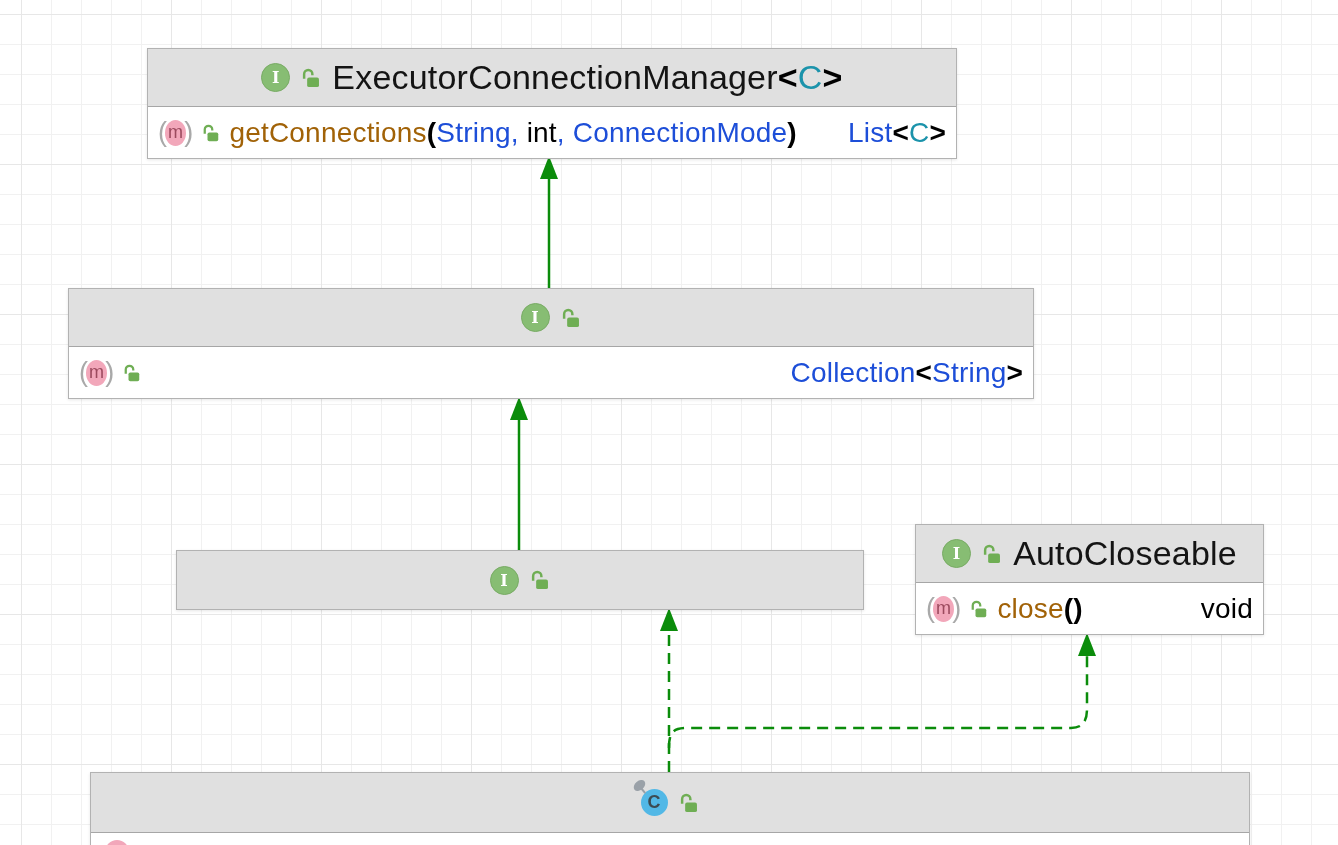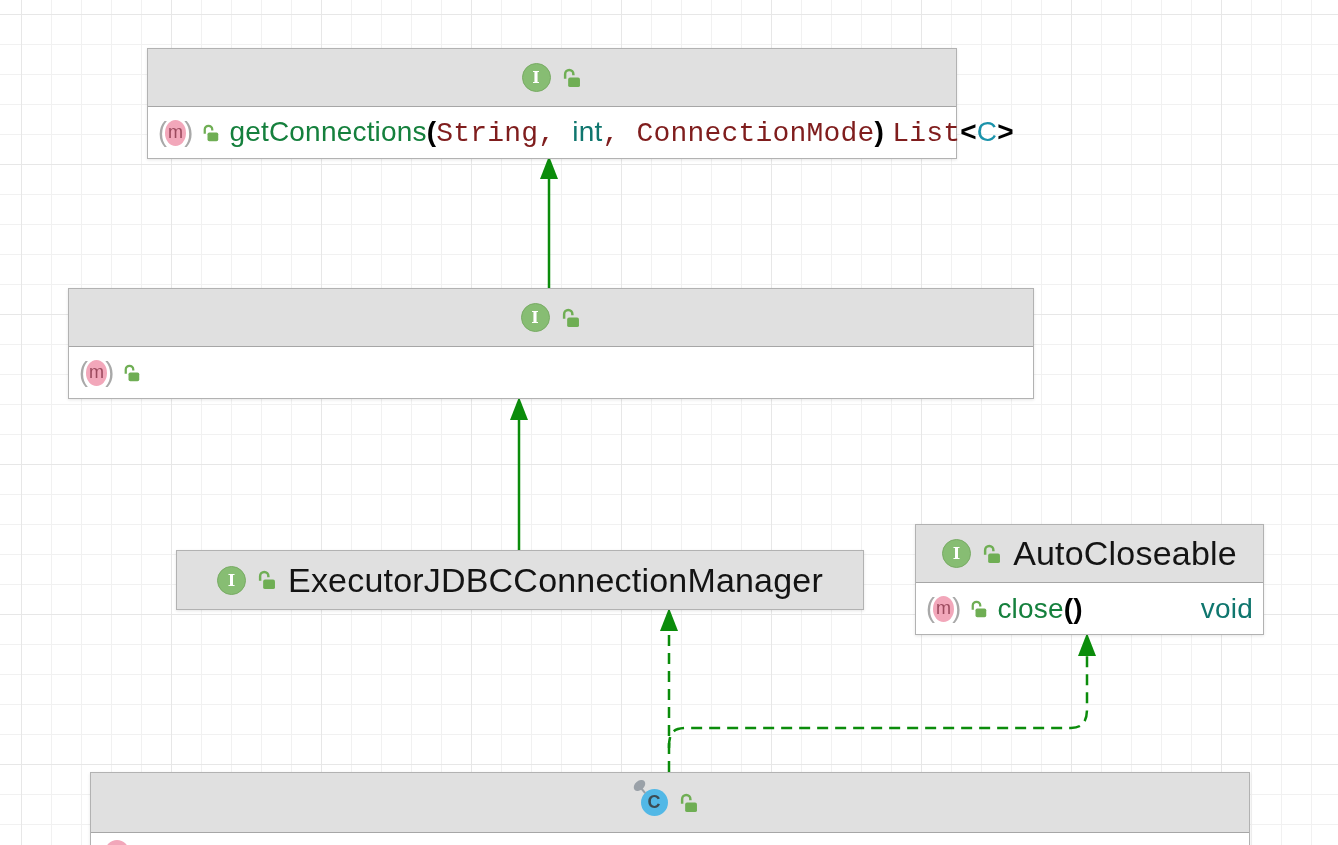--- a/index.html
+++ b/index.html
@@ -34,25 +34,25 @@
     font-size:34px;letter-spacing:.2px;color:#141414;white-space:nowrap;
     border-bottom:1px solid #a6a6a6;
   }
   .hdr.no-div{border-bottom:none;height:100%;}
   .row{
     display:flex;align-items:center;height:51px;padding:0 10px;gap:8px;
     font-size:28px;letter-spacing:.2px;color:#23252e;white-space:nowrap;
     background:#fff;
   }
   .row.partial{height:13px;overflow:hidden;align-items:flex-start;padding-top:7px;}
-  .mname{color:#15803d;margin-top:44px;}
+  .mname{color:#a16207;margin-top:44px;}
   .tp{color:#1b93ab;}
   .b{font-weight:700;color:#000;}
-  .kw{color:#0f766e;}
-  .plain{color:#7f1d1d;font-family:Liberation Mono, monospace;}
+  .kw{color:#000000;}
+  .plain{color:#1d4ed8;}
   .ret{margin-left:auto;}
 
   .ball{
     width:27px;height:27px;border-radius:50%;flex:0 0 auto;
     display:flex;align-items:center;justify-content:center;
     font-family:"DejaVu Serif",serif;font-weight:700;font-size:16px;
   }
   .ball.iface{background:#87bd73;color:#ffffff;border:1px solid #78ab64;}
   .ball.cls{background:#52b8e6;color:#3c4b52;position:relative;font-family:"Liberation Sans",sans-serif;font-size:18px;}
   .pin{
@@ -94,20 +94,21 @@
 
   <div class="node" style="left:147px;top:48px;width:808px;">
     <div class="hdr">
       <span class="ball iface">
           <span>I</span>
         </span>
       <svg class="lock" width="22" height="22" viewBox="0 0 16 16">
         <path d="M3 8.5 V5.2 a3 3 0 0 1 6 0 V6" fill="none" stroke="#6fae54" stroke-width="1.8"></path>
         <rect x="5.2" y="7.6" width="8.6" height="7" rx="1.4" fill="#6fae54"></rect>
       </svg>
+      <span><span>ExecutorConnectionManager</span><span class="b">&lt;</span><span class="tp">C</span><span class="b">&gt;</span></span>
     </div>
     <div class="row">
       <span class="micon">
           <span class="mp">(</span>
           <span class="ball-m">m</span>
           <span class="mp">)</span>
         </span>
       <svg class="lock" width="20" height="20" viewBox="0 0 16 16">
         <path d="M3 8.5 V5.2 a3 3 0 0 1 6 0 V6" fill="none" stroke="#6fae54" stroke-width="1.8"></path>
         <rect x="5.2" y="7.6" width="8.6" height="7" rx="1.4" fill="#6fae54"></rect>
@@ -130,33 +131,33 @@
     <div class="row">
       <span class="micon">
           <span class="mp">(</span>
           <span class="ball-m">m</span>
           <span class="mp">)</span>
         </span>
       <svg class="lock" width="20" height="20" viewBox="0 0 16 16">
         <path d="M3 8.5 V5.2 a3 3 0 0 1 6 0 V6" fill="none" stroke="#6fae54" stroke-width="1.8"></path>
         <rect x="5.2" y="7.6" width="8.6" height="7" rx="1.4" fill="#6fae54"></rect>
       </svg>
+      <span class="ret"><span class="plain">Collection</span><span class="b">&lt;</span><span class="plain">String</span><span class="b">&gt;</span></span>
     </div>
   </div>
 
   <div class="node" style="left:176px;top:550px;width:686px;height:58px;">
     <div class="hdr no-div">
       <span class="ball iface">
           <span>I</span>
         </span>
       <svg class="lock" width="22" height="22" viewBox="0 0 16 16">
         <path d="M3 8.5 V5.2 a3 3 0 0 1 6 0 V6" fill="none" stroke="#6fae54" stroke-width="1.8"></path>
         <rect x="5.2" y="7.6" width="8.6" height="7" rx="1.4" fill="#6fae54"></rect>
       </svg>
-      <span>ExecutorJDBCConnectionManager</span>
     </div>
   </div>
 
   <div class="node" style="left:915px;top:524px;width:347px;">
     <div class="hdr">
       <span class="ball iface">
           <span>I</span>
         </span>
       <svg class="lock" width="22" height="22" viewBox="0 0 16 16">
         <path d="M3 8.5 V5.2 a3 3 0 0 1 6 0 V6" fill="none" stroke="#6fae54" stroke-width="1.8"></path>

